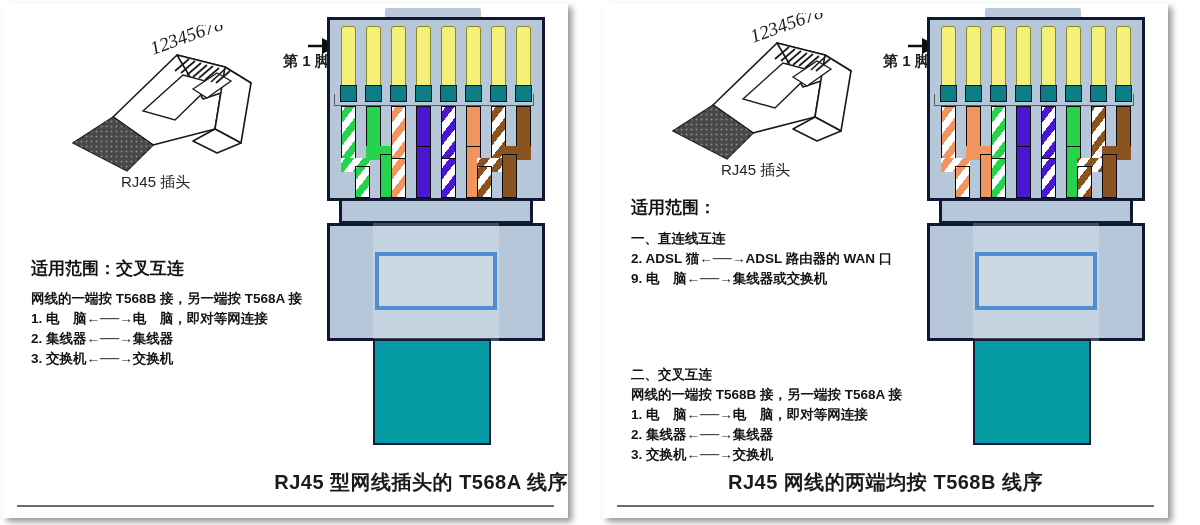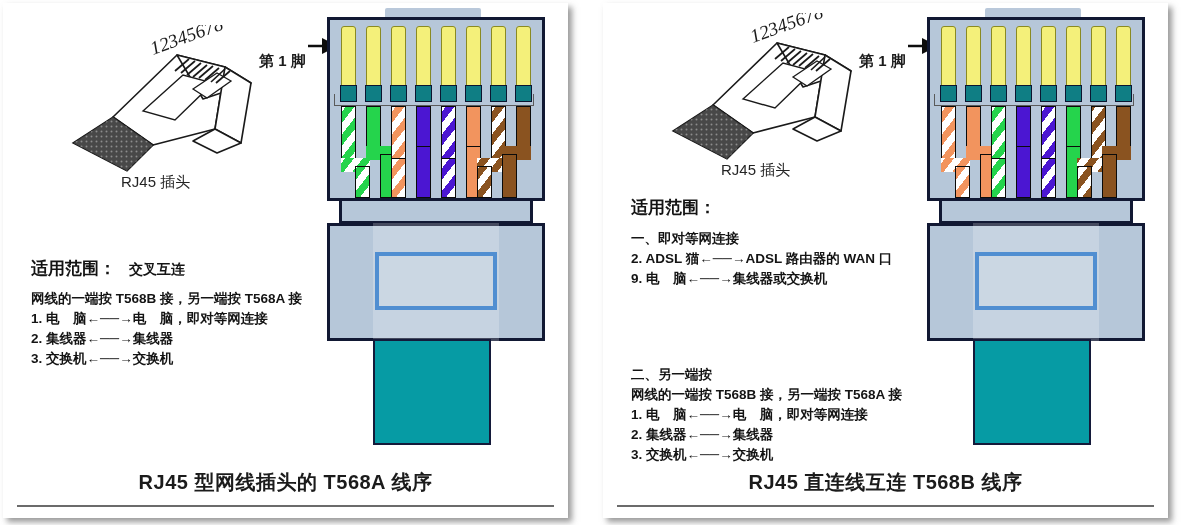--- a/index.html
+++ b/index.html
@@ -50,32 +50,33 @@
     white-space:nowrap;
   }
 
   
   .pin1-label{
     position:absolute;
     font-size:15px;
     font-weight:bold;
     color:#1c1c1c;
     white-space:nowrap;
+    margin-left:24px;
   }
   .pin1-arrow{position:absolute;}
 
   
   .scope-head{
     position:absolute;
     font-size:17px;
     font-weight:bold;
     color:#141414;
     white-space:nowrap;
   }
-  .scope-head .sub{font-size:14px;margin-left:13px;}
+  .scope-head .sub{font-size:17px;margin-left:0;}
   .txt-block{position:absolute;}
   .txt-line{
     font-size:13.5px;
     font-weight:bold;
     color:#141414;
     white-space:nowrap;
     line-height:20px;
     height:20px;
   }
 
@@ -309,21 +310,21 @@
 
       <div class="conn-body" style="left:2px;top:215px;width:218px;height:118px;"></div>
 
       <div class="conn-window" style="left:50px;top:244px;width:122px;height:58px;"></div>
 
       <div class="conn-sheen" style="left:48px;top:215px;width:126px;height:118px;"></div>
 
       <div class="conn-cable" style="left:48px;top:331px;width:118px;height:106px;"></div>
     </div>
 
-    <div class="caption" style="top:466px;">RJ45 型网线插头的 T568A 线序</div>
+    <div class="caption" style="top:466px;text-align:right;">RJ45 型网线插头的 T568A 线序</div>
     <div class="caption-rule" style="top:502px;"></div>
   </div>
 
   <div class="panel" id="panel-b">
 
     <div class="plug-art" style="left:62px;top:10px;">
       <svg width="230" height="150" viewBox="0 0 230 150">
         <g fill="#ffffff" stroke="#1a1a1a" stroke-width="1.6" stroke-linejoin="round">
           <path d="M48,92 L112,30 L160,42 L150,104 L88,120 Z"></path>
           <path d="M112,30 L160,42 L186,58 L138,74 Z"></path>
@@ -362,27 +363,27 @@
         <line x1="0" y1="9" x2="40" y2="9" stroke="#0d0d0d" stroke-width="2.6"></line>
         <polygon points="14,1 30,9 14,17" fill="#0d0d0d"></polygon>
       </svg>
     </div>
 
     <div class="scope-head" style="left:28px;top:193px;">
       <span>适用范围：</span><span class="sub"></span>
     </div>
 
     <div class="txt-block" style="left:28px;top:226px;">
-      <div class="txt-line">一、即对等网连接</div>
+      <div class="txt-line">一、直连线互连</div>
       <div class="txt-line">2.  ADSL 猫←──→ADSL 路由器的 WAN 口</div>
       <div class="txt-line">9.  电　脑←──→集线器或交换机</div>
     </div>
 
     <div class="txt-block" style="left:28px;top:362px;">
-      <div class="txt-line">二、另一端按</div>
+      <div class="txt-line">二、交叉互连</div>
       <div class="txt-line">网线的一端按 T568B 接，另一端按 T568A 接</div>
       <div class="txt-line">1.  电　脑←──→电　脑，即对等网连接</div>
       <div class="txt-line">2.  集线器←──→集线器</div>
       <div class="txt-line">3.  交换机←──→交换机</div>
     </div>
 
     <div class="conn" style="left:322px;top:5px;width:226px;height:440px;">
 
       <div class="conn-tab" style="left:60px;top:0px;width:96px;height:12px;"></div>
 
@@ -475,17 +476,17 @@
 
       <div class="conn-body" style="left:2px;top:215px;width:218px;height:118px;"></div>
 
       <div class="conn-window" style="left:50px;top:244px;width:122px;height:58px;"></div>
 
       <div class="conn-sheen" style="left:48px;top:215px;width:126px;height:118px;"></div>
 
       <div class="conn-cable" style="left:48px;top:331px;width:118px;height:106px;"></div>
     </div>
 
-    <div class="caption" style="top:466px;">RJ45 直连线互连 T568B 线序</div>
+    <div class="caption" style="top:466px;">RJ45 网线的两端均按 T568B 线序</div>
     <div class="caption-rule" style="top:502px;"></div>
   </div>
 
 </div>
 
 </body></html>

